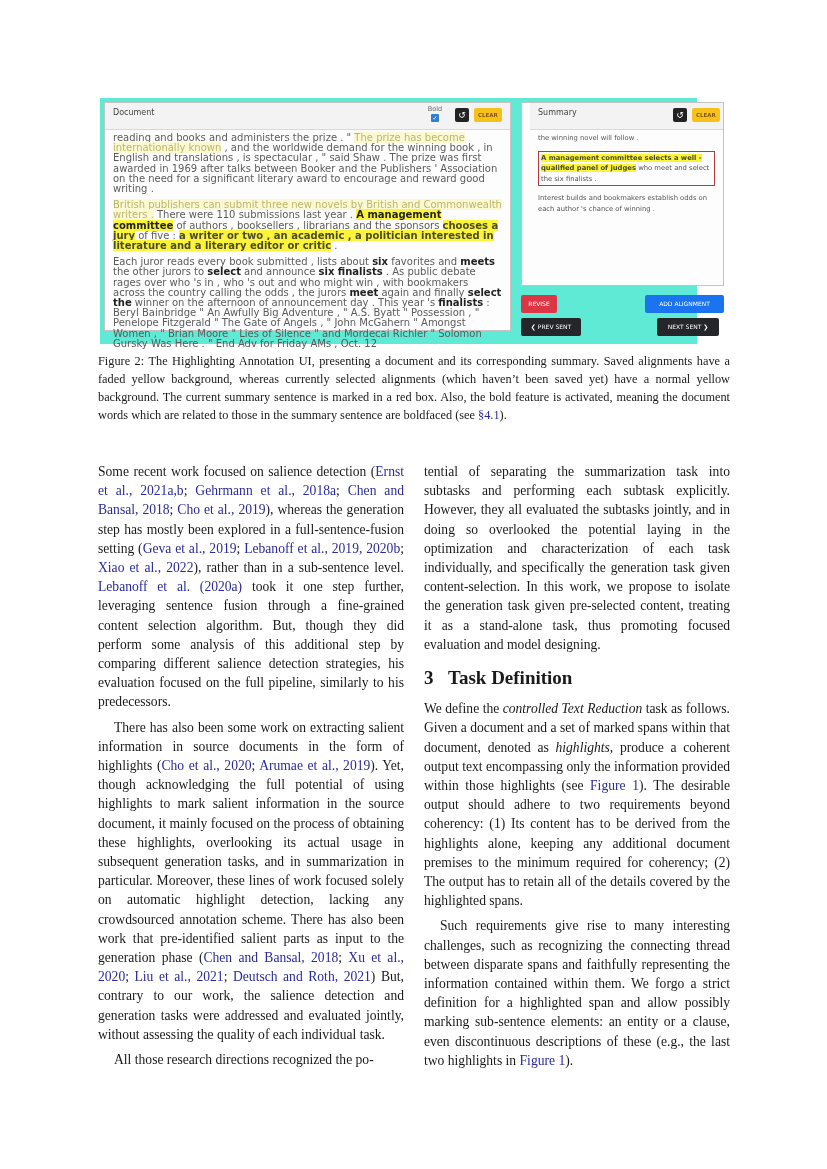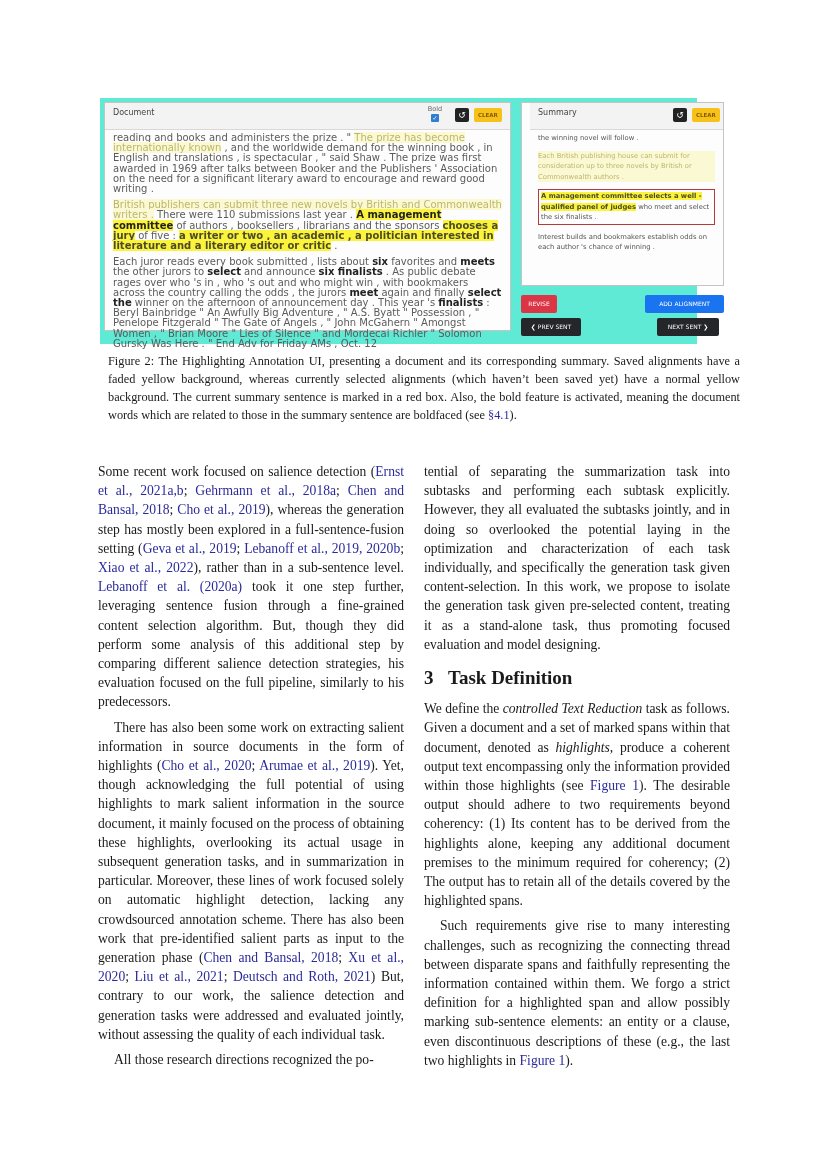--- a/index.html
+++ b/index.html
@@ -24,21 +24,21 @@
   .red-box { border:1.5px solid #b63a3a; padding:1px 2px; margin:0 0 6px 0; color:#555; }
   .sum-body { font-size:6.8px; line-height:10.5px; padding:3px 8px; color:#555; }
   .sum-body p { margin:0 0 7px 0; }
   .ui-btn { position:absolute; font-family:"DejaVu Sans", sans-serif; font-size:6px; color:#fff; text-align:center; line-height:18px; height:18px; border-radius:2px; }
   .revise { left:421px; top:197px; width:36px; background:#dc3545; }
   .add-align { left:545px; top:197px; width:79px; background:#1a74f0; }
   .prev-sent { left:421px; top:220px; width:60px; background:#25262a; }
   .next-sent { left:557px; top:220px; width:62px; background:#25262a; }
 
   
-  .caption { position:absolute; left:98px; top:352px; width:632px; font-size:12.3px; line-height:18px; text-align:justify;margin-left:10px; }
+  .caption { position:absolute; left:98px; top:352px; width:632px; font-size:12.3px; line-height:18px; text-align:justify; }
   .cite { color:#2a2a9a; }
 
   
   .col { position:absolute; top:462px; width:306px; font-size:13.6px; line-height:19.2px; text-align:justify; hyphens:manual; }
   .col-left { left:98px; }
   .col-right { left:424px; }
   .col p { margin:0 0 6px 0; }
   .col p.indent { text-indent:16px; }
   .section-head { font-weight:bold; font-size:19px; margin:14px 0 12px 0; }
   .section-head .num { display:inline-block; width:24px; }
@@ -66,21 +66,20 @@
   </div>
 
   <div class="panel sum-panel">
     <div class="panel-head">
       <span class="panel-title">Summary</span>
       <span class="undo-btn" style="left:143px;"><span>↺</span></span>
       <span class="clear-btn" style="left:162px;">CLEAR</span>
     </div>
     <div class="sum-body" id="sum-body">
         <p>the winning novel will follow .</p>
-        <p class="saved">Each British publishing house can submit for consideration up to three novels by British or Commonwealth authors .</p>
         <p class="red-box"><span class="sel">A management committee selects a well - qualified panel of judges</span><span> who meet and select the six finalists .</span></p>
         <p>Interest builds and bookmakers establish odds on each author 's chance of winning .</p>
       </div>
   </div>
 
   <div class="ui-btn revise">REVISE</div>
   <div class="ui-btn add-align">ADD ALIGNMENT</div>
   <div class="ui-btn prev-sent">
     <span>❮</span>
     <span>PREV SENT</span>

